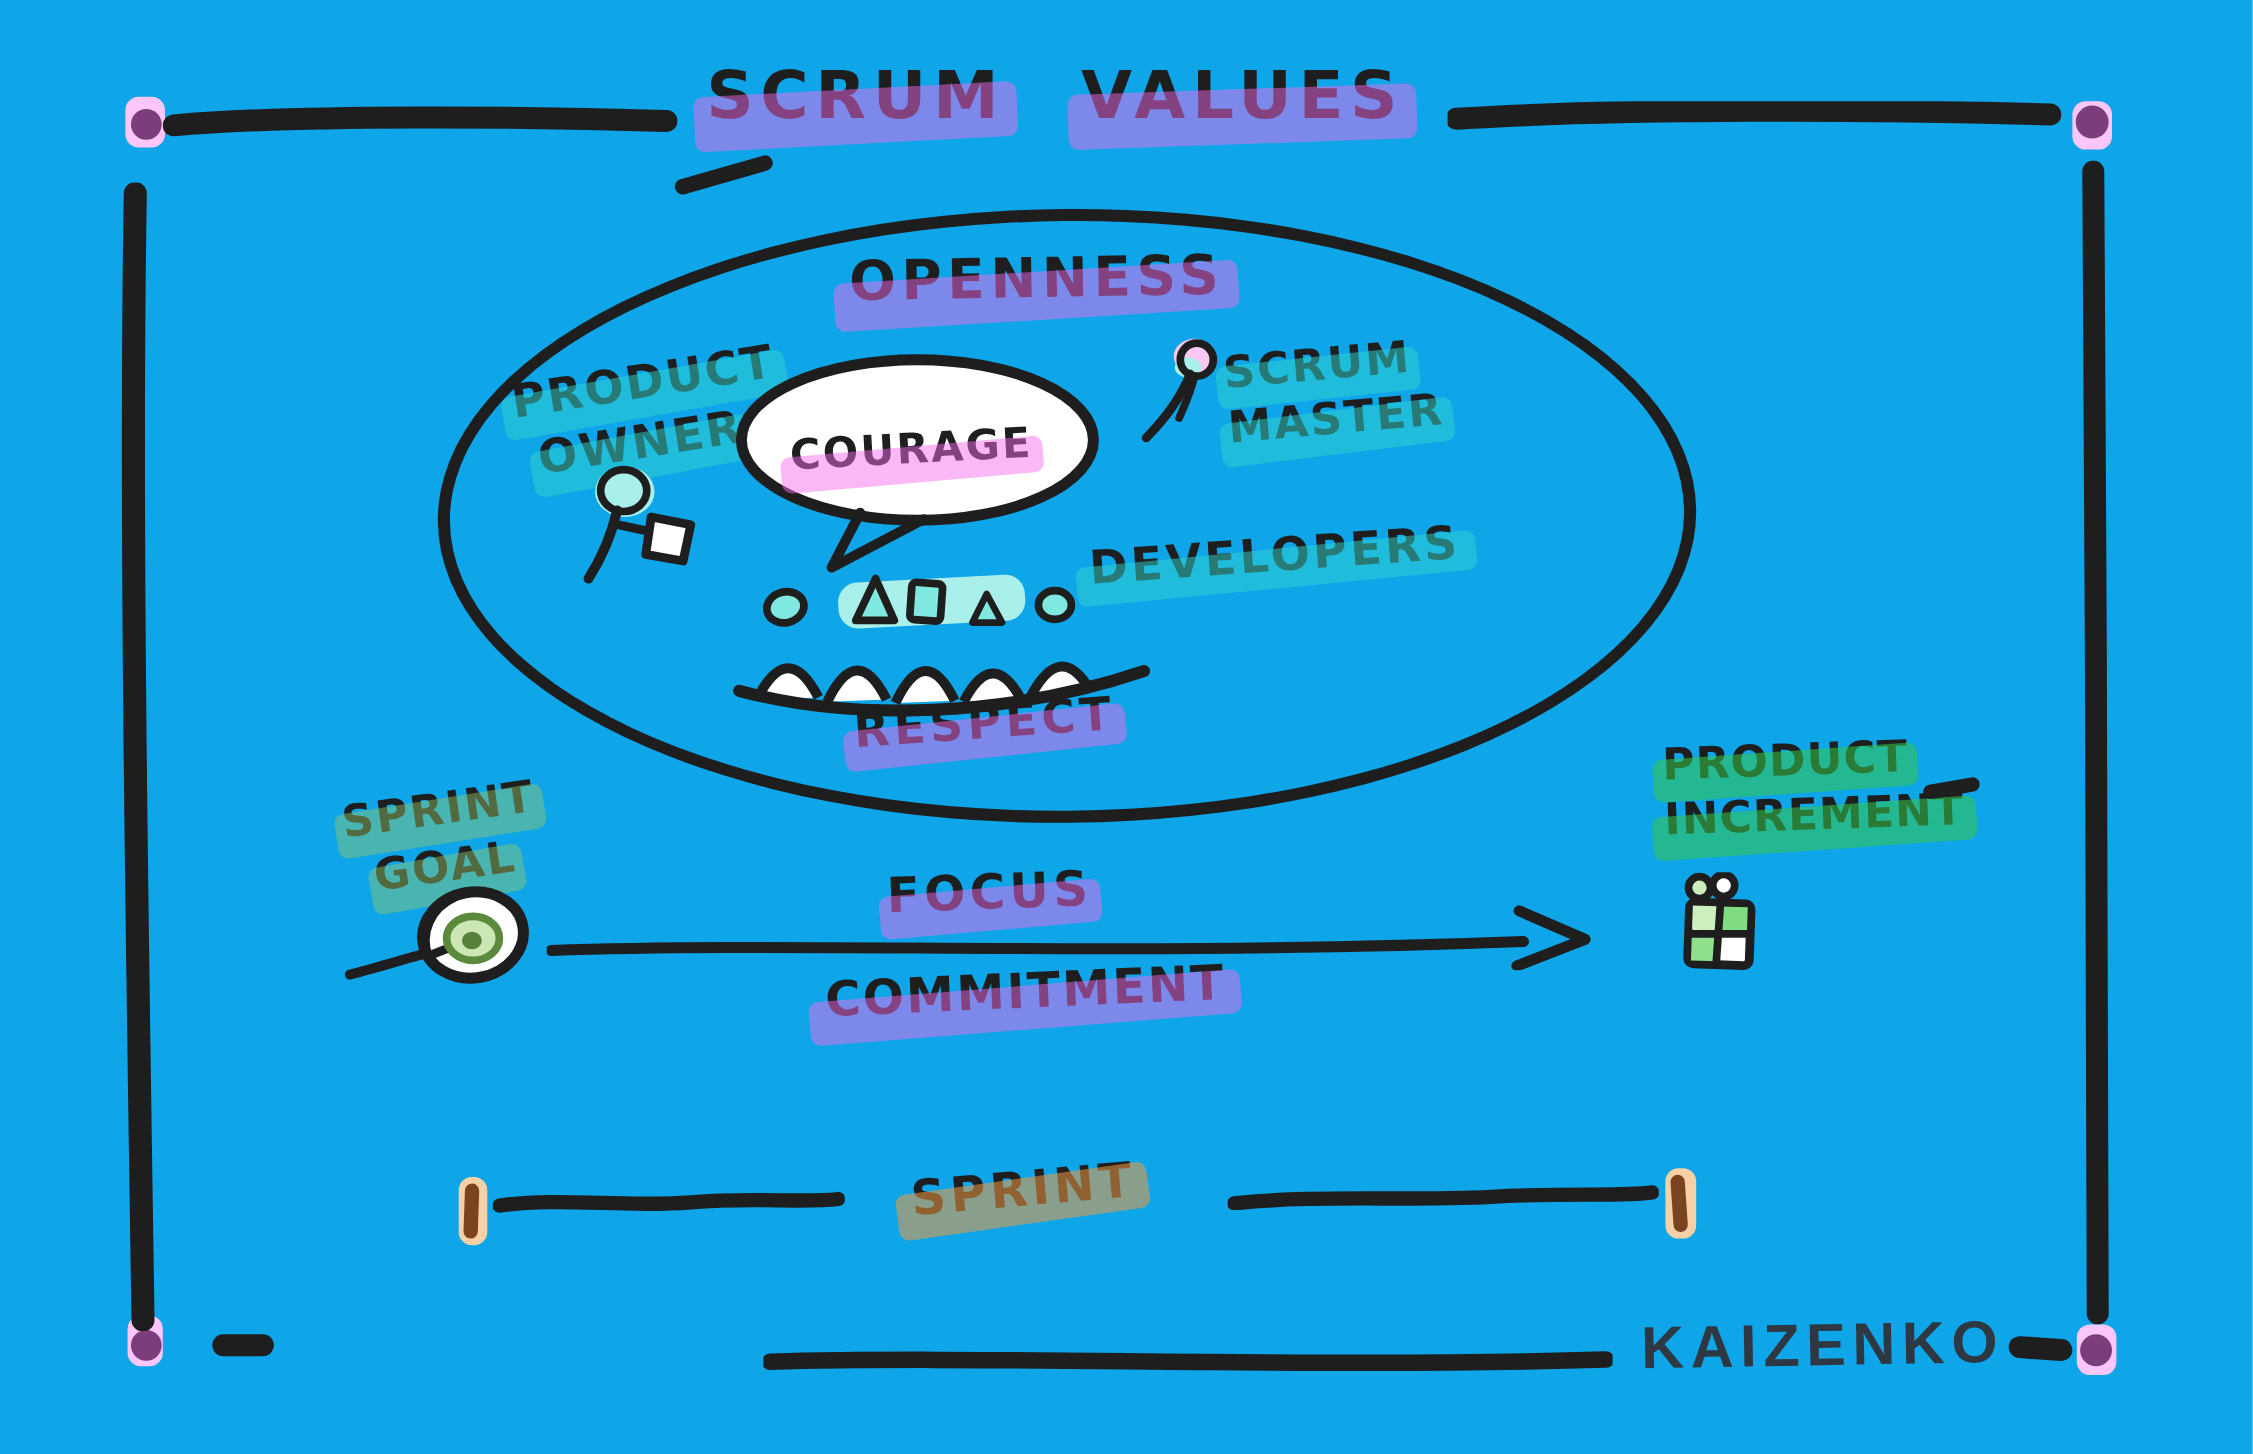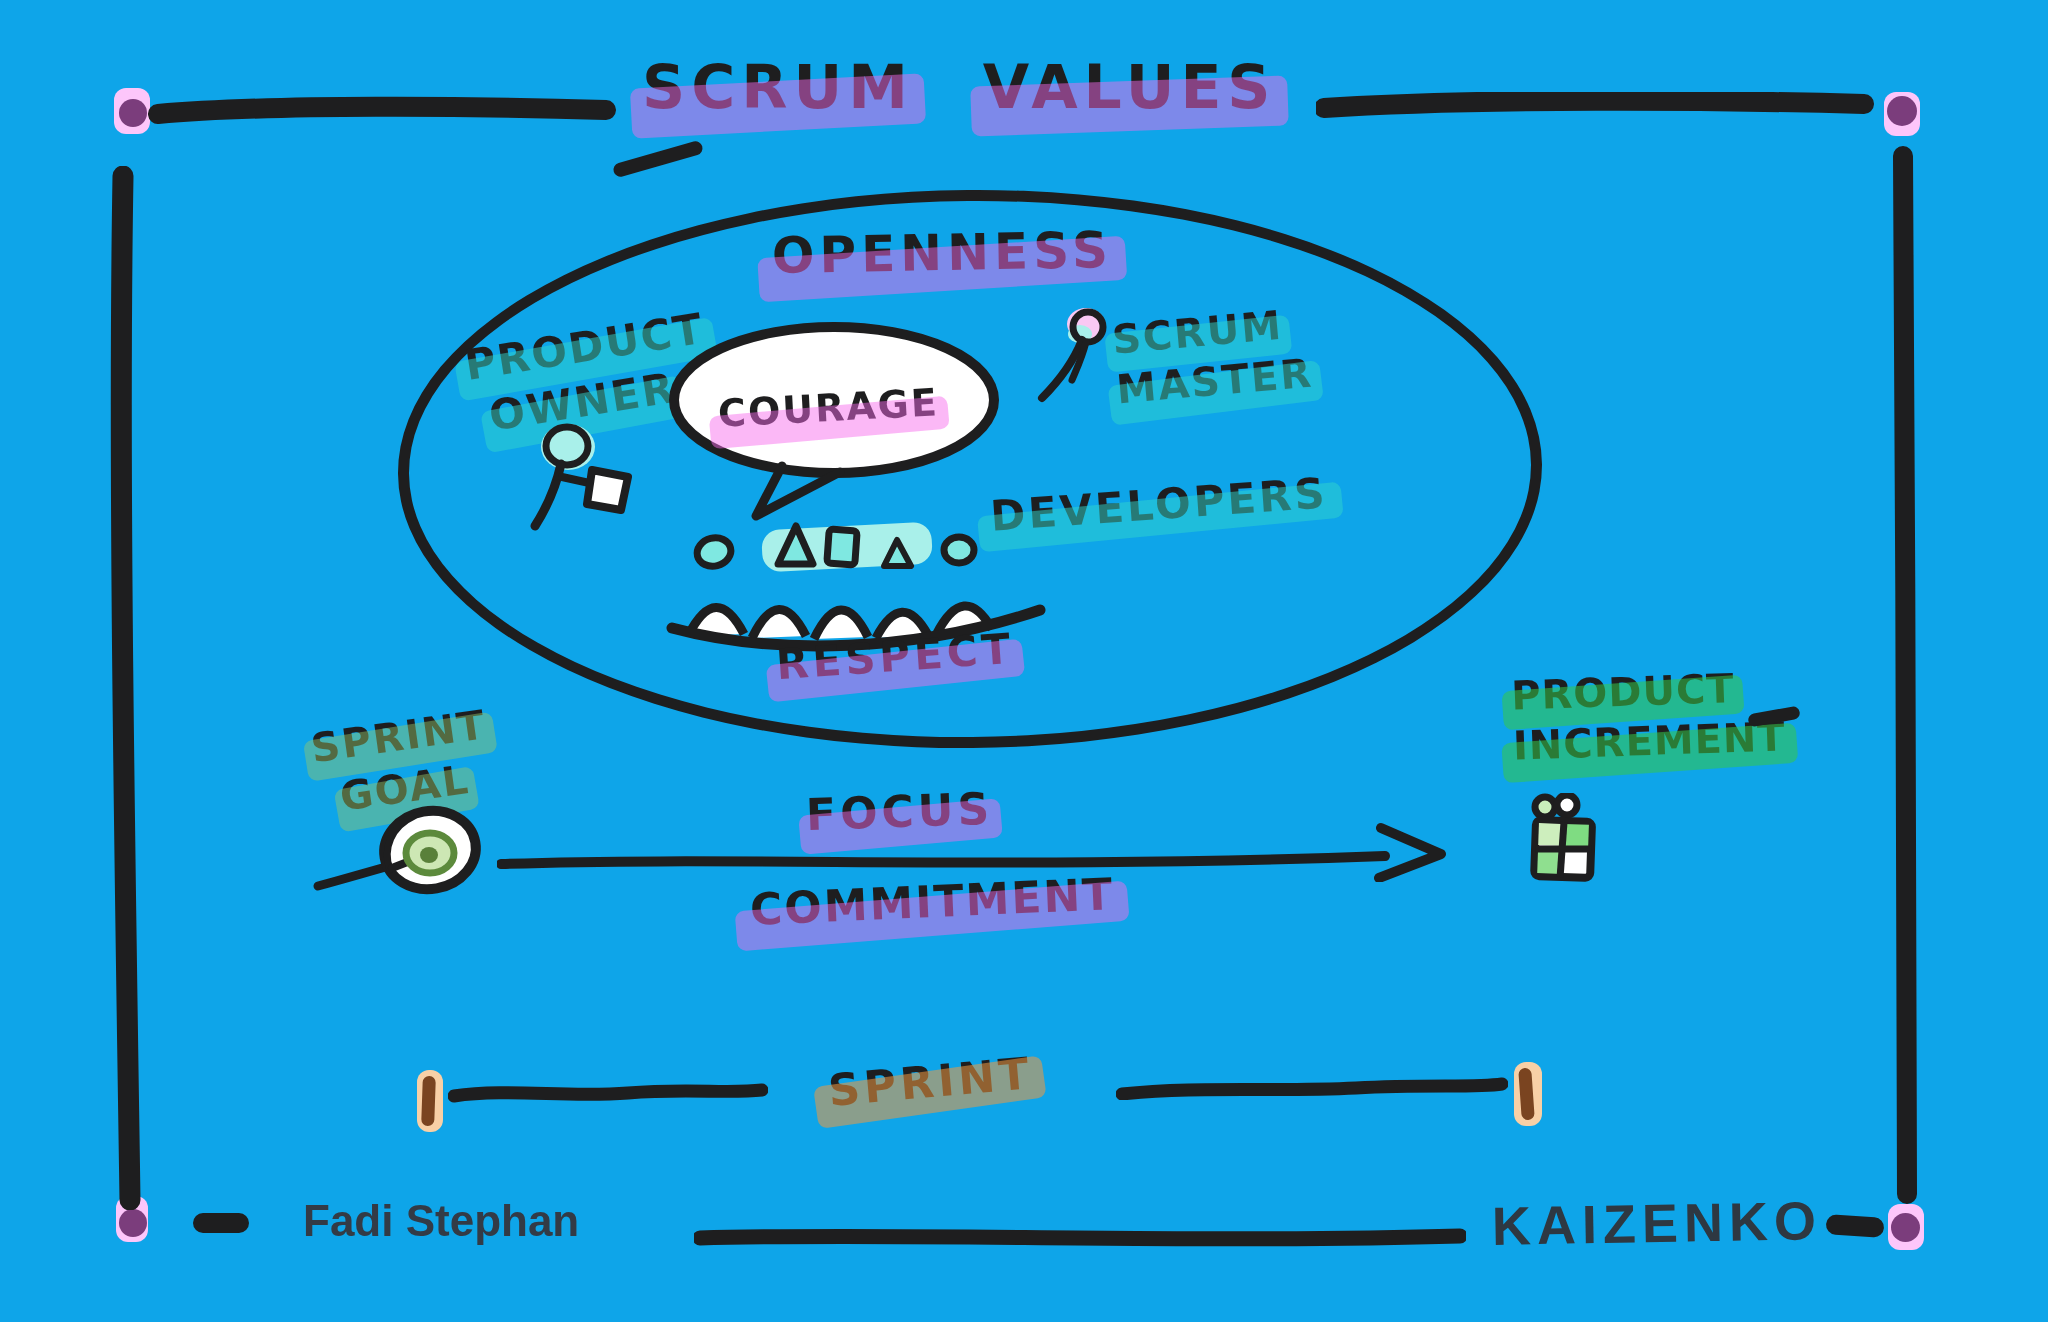--- a/index.html
+++ b/index.html
@@ -244,21 +244,20 @@
 
   <svg class="abs" style="left:1116px; top:1076px;" width="392" height="24" viewBox="0 0 392 24">
     <path d="M6 18 C80 10 160 16 240 12 C310 8 360 12 386 8" fill="none" stroke="#1e1e1f" stroke-width="13" stroke-linecap="round"></path>
   </svg>
 
   <div class="glow" style="left:1514px; top:1062px; width:28px; height:64px; background:#f8d0a6;"></div>
   <div class="bar" style="left:1520px; top:1068px; width:13px; height:52px; background:#7a4420; border-radius:7px; transform:rotate(-4deg);"></div>
 
   <div class="bar" style="left:193px; top:1213px; width:56px; height:20px;"></div>
 
-  <div class="signature" style="left:303px; top:1196px; font-size:44px;">Fadi Stephan</div>
 
   <svg class="abs" style="left:694px; top:1226px;" width="772" height="22" viewBox="0 0 772 22">
     <path d="M6 12 C200 6 500 18 766 10" fill="none" stroke="#1e1e1f" stroke-width="15" stroke-linecap="round"></path>
   </svg>
 
   <div class="signature" style="left:1492px; top:1192px; font-size:54px; letter-spacing:6px; color:#2e3842; transform:rotate(-1deg);">KAIZENKO</div>
 
   <div class="bar" style="left:1826px; top:1216px; width:58px; height:20px; transform:rotate(4deg);"></div>
 
 </div>

